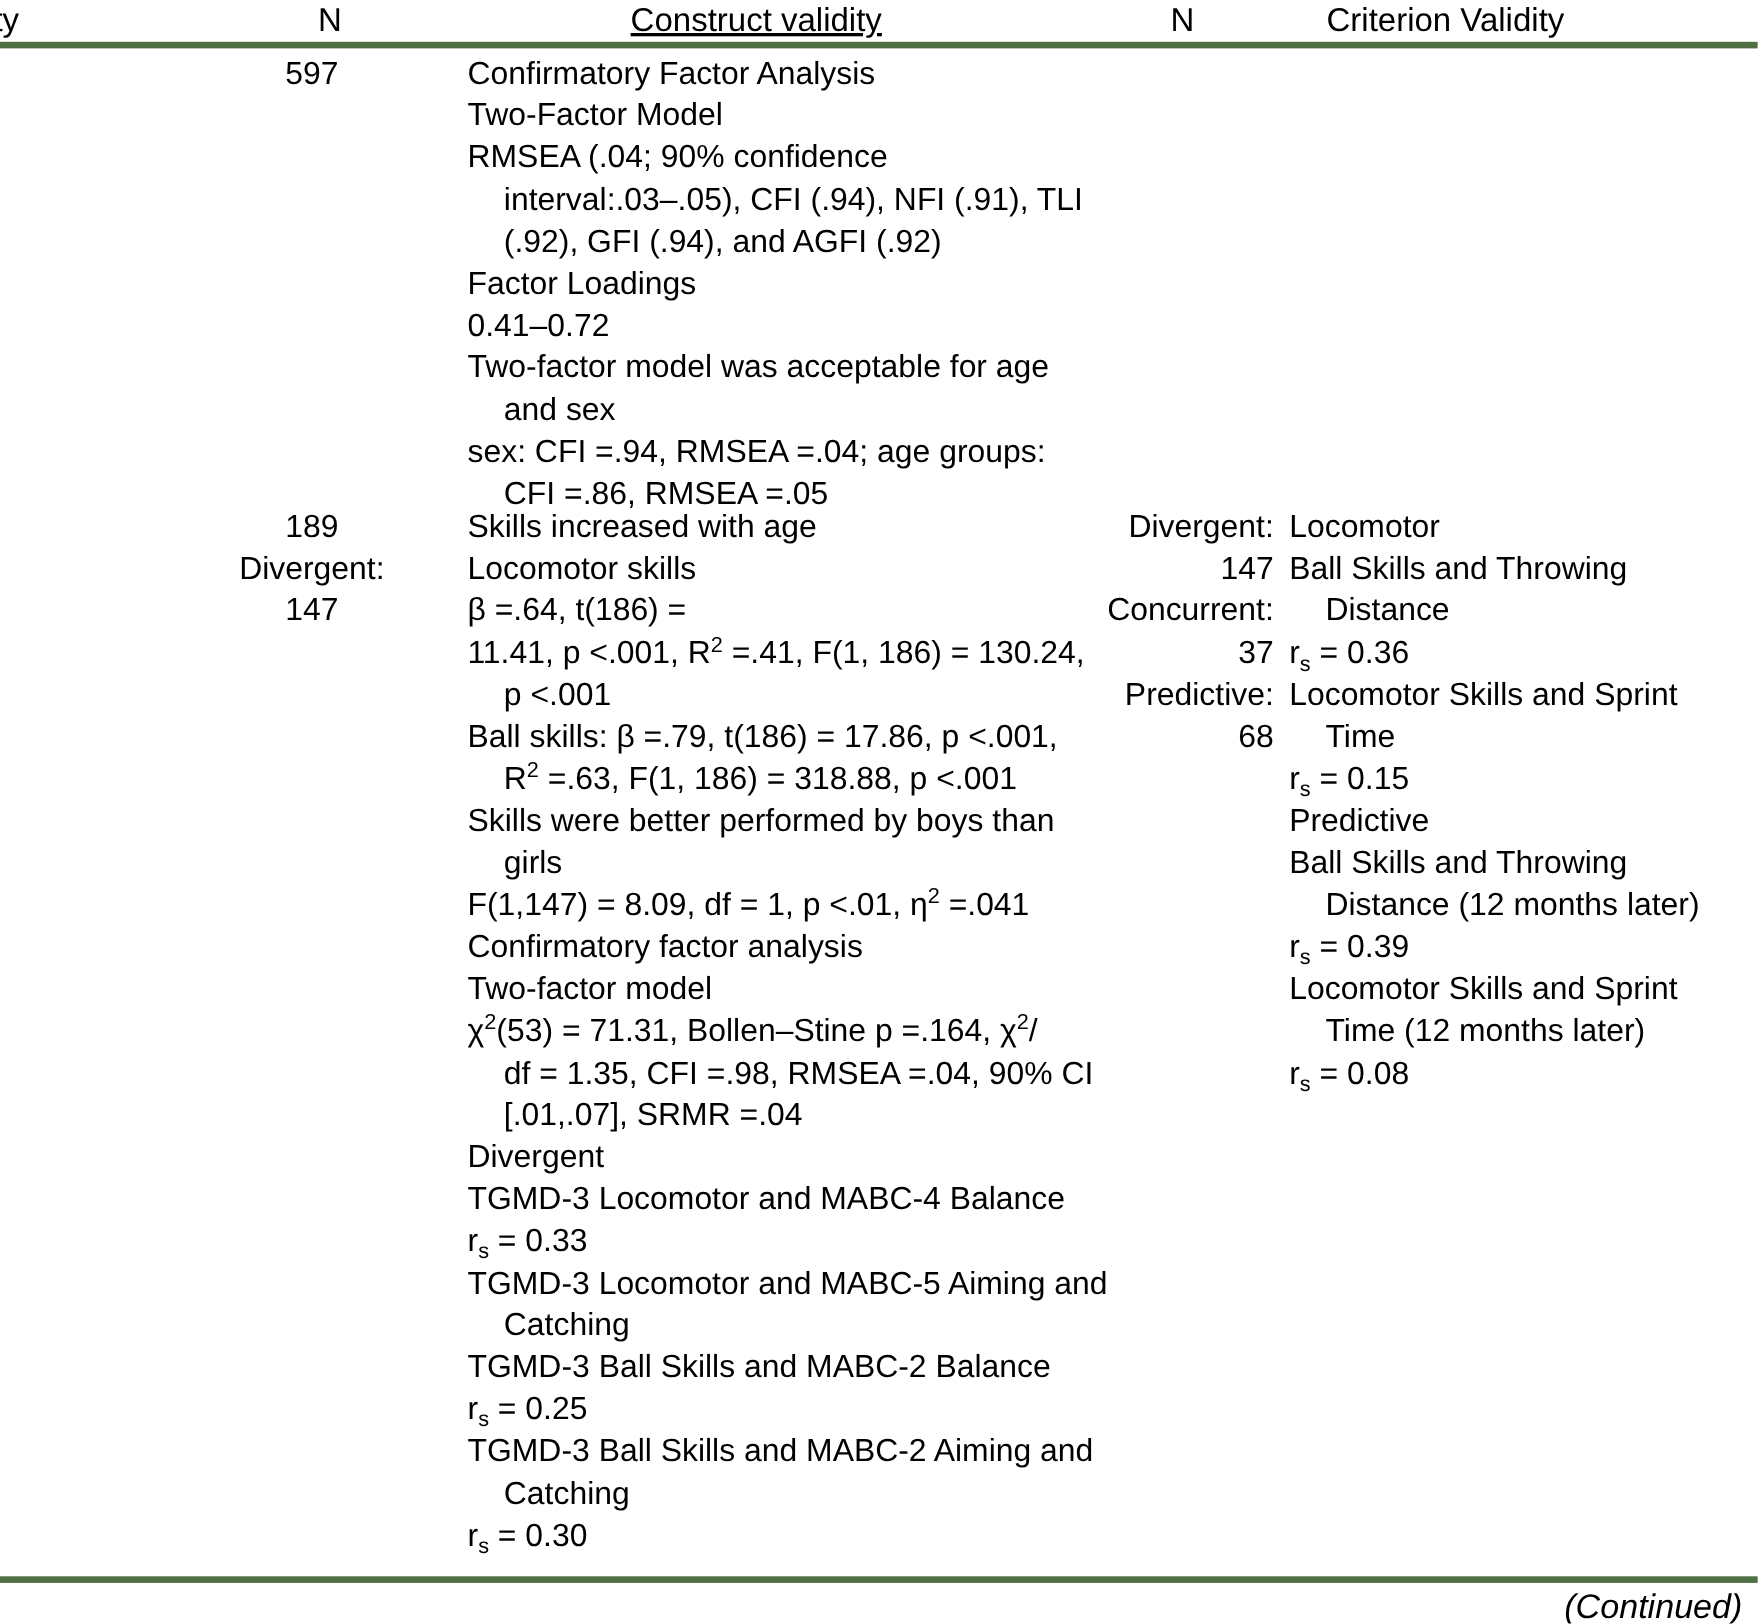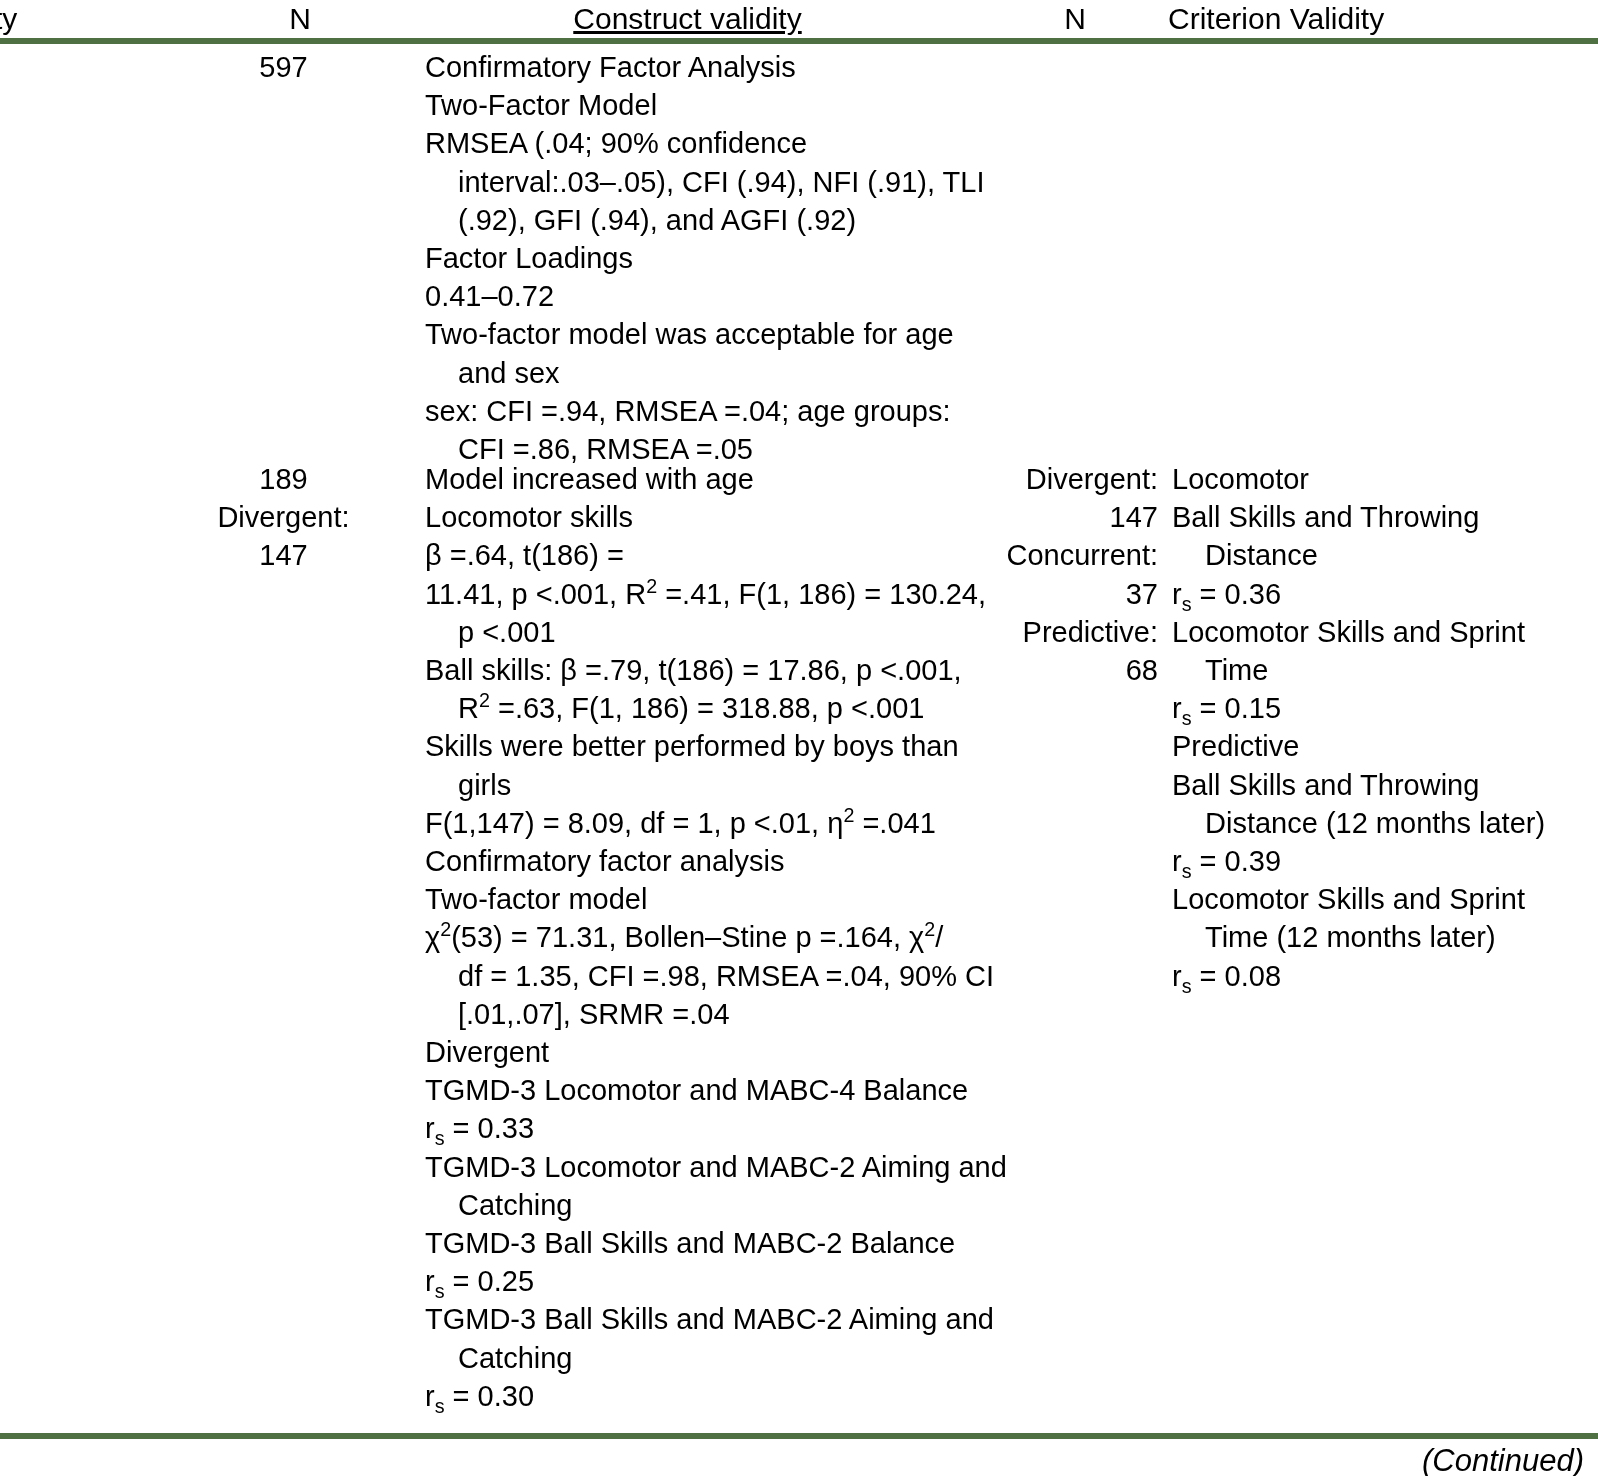--- a/index.html
+++ b/index.html
@@ -32,21 +32,21 @@
     position: absolute;
     top: 0;
     font-size: 30px;
     line-height: 38px;
     white-space: nowrap;
   }
   .th-cont-left   { left: -6px;  }
   .th-n1          { left: 205px; width: 190px; text-align: center; }
   .th-construct   { left: 400px; width: 575px; text-align: center; text-decoration: underline; }
   .th-n2          { left: 985px; width: 180px; text-align: center; }
-  .th-criterion   { left: 1168px; width: 380px; text-align: left; }
+  .th-criterion   { left: 1124px; width: 380px; text-align: center; }
 
   .rule-top {
     position: absolute;
     left: 0;
     top: 38px;
     width: 1598px;
     height: 6px;
     background: #4e7043;
   }
   .rule-bottom {
@@ -163,39 +163,39 @@
     <div class="cell col-criterion"></div>
   </div>
 
   <div class="row row-2">
     <div class="cell col-n1">
         <span class="line">189</span>
         <span class="line">Divergent:</span>
         <span class="line">147</span>
       </div>
     <div class="cell col-construct">
-        <span class="line">Model increased with age</span>
+        <span class="line">Skills increased with age</span>
         <span class="line">Locomotor skills</span>
         <span class="line">β =.64, t(186) =</span>
         <span class="line">11.41, p &lt;.001, R<sup>2</sup> =.41, F(1, 186) = 130.24,</span>
         <span class="line ind">p &lt;.001</span>
         <span class="line">Ball skills: β =.79, t(186) = 17.86, p &lt;.001,</span>
         <span class="line ind">R<sup>2</sup> =.63, F(1, 186) = 318.88, p &lt;.001</span>
         <span class="line">Skills were better performed by boys than</span>
         <span class="line ind">girls</span>
         <span class="line">F(1,147) = 8.09, df = 1, p &lt;.01, η<sup>2</sup> =.041</span>
         <span class="line">Confirmatory factor analysis</span>
         <span class="line">Two-factor model</span>
         <span class="line">χ<sup>2</sup>(53) = 71.31, Bollen–Stine p =.164, χ<sup>2</sup>/</span>
         <span class="line ind">df = 1.35, CFI =.98, RMSEA =.04, 90% CI</span>
         <span class="line ind">[.01,.07], SRMR =.04</span>
         <span class="line">Divergent</span>
         <span class="line">TGMD-3 Locomotor and MABC-4 Balance</span>
         <span class="line">r<sub>s</sub> = 0.33</span>
-        <span class="line">TGMD-3 Locomotor and MABC-2 Aiming and</span>
+        <span class="line">TGMD-3 Locomotor and MABC-5 Aiming and</span>
         <span class="line ind">Catching</span>
         <span class="line">TGMD-3 Ball Skills and MABC-2 Balance</span>
         <span class="line">r<sub>s</sub> = 0.25</span>
         <span class="line">TGMD-3 Ball Skills and MABC-2 Aiming and</span>
         <span class="line ind">Catching</span>
         <span class="line">r<sub>s</sub> = 0.30</span>
       </div>
     <div class="cell col-n2">
         <span class="line">Divergent:</span>
         <span class="line">147</span>

